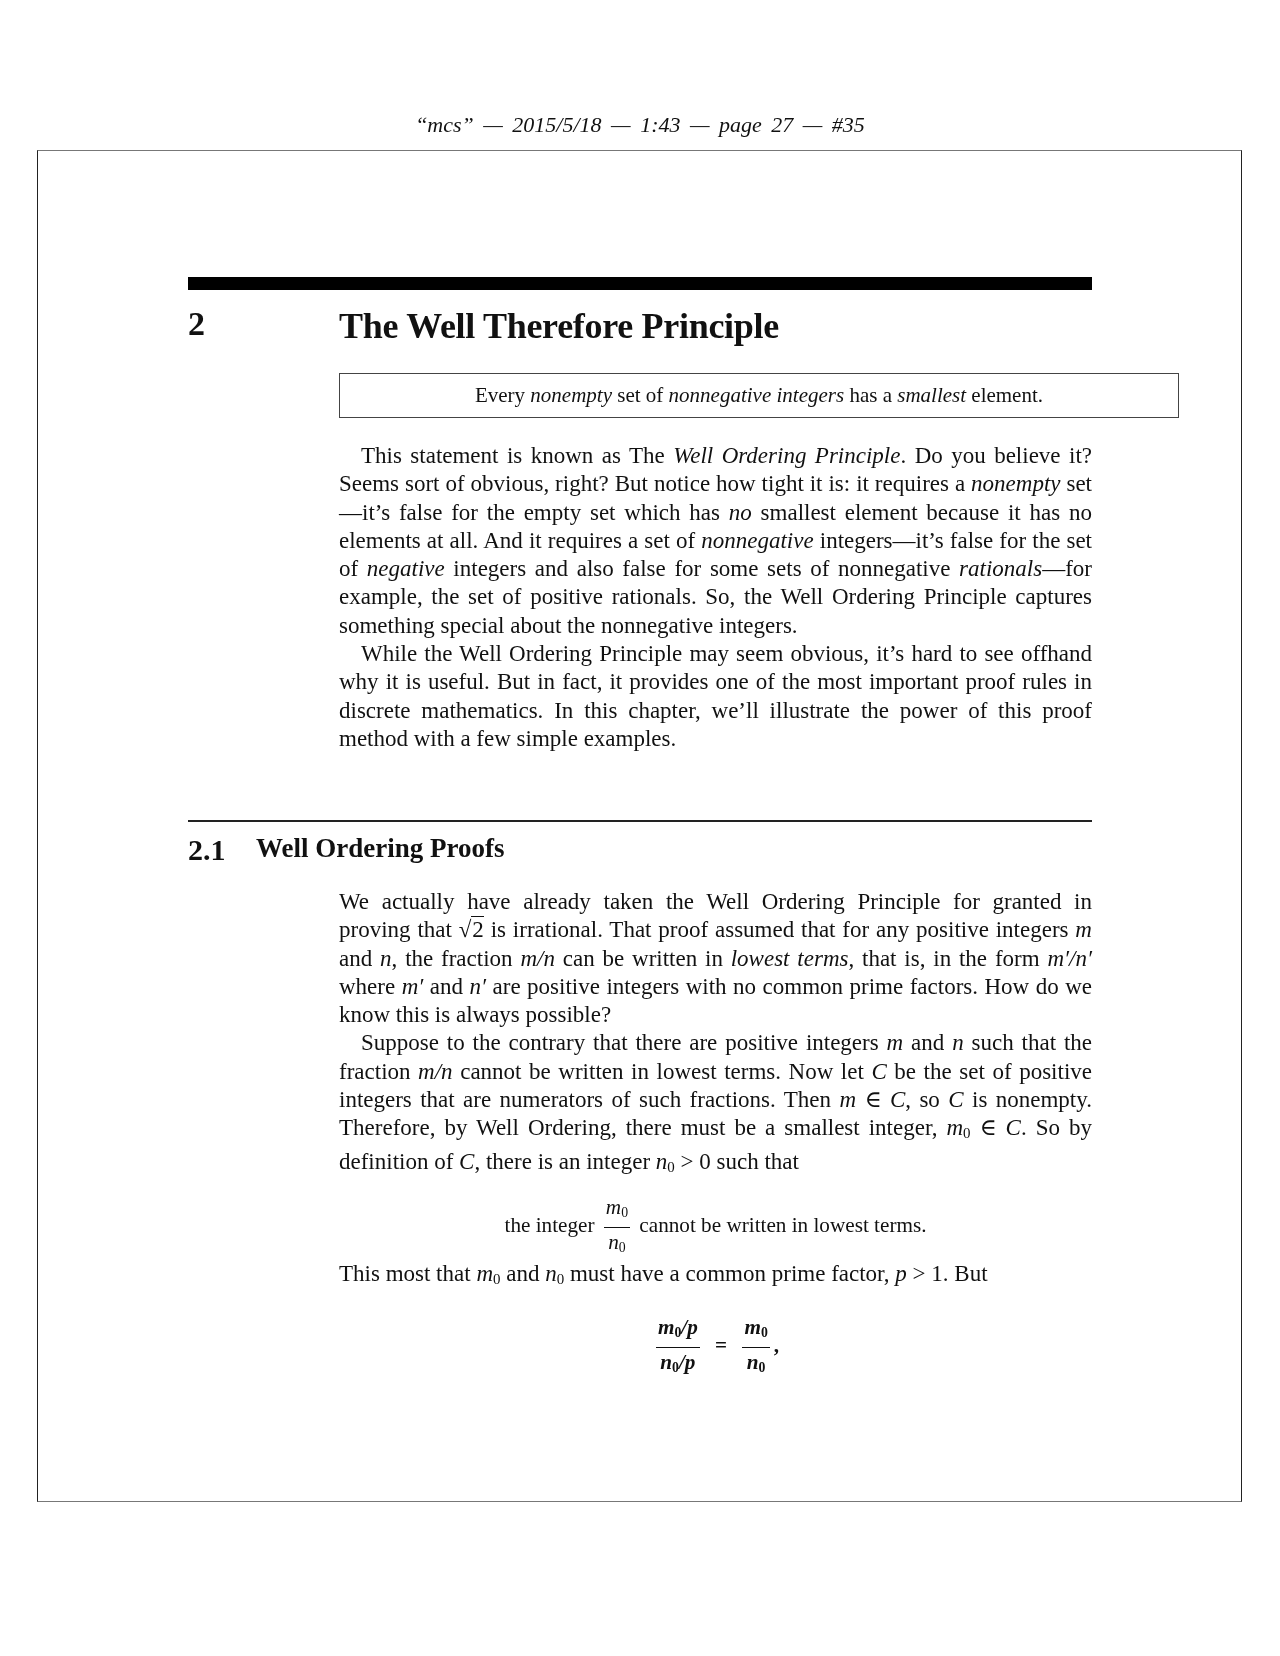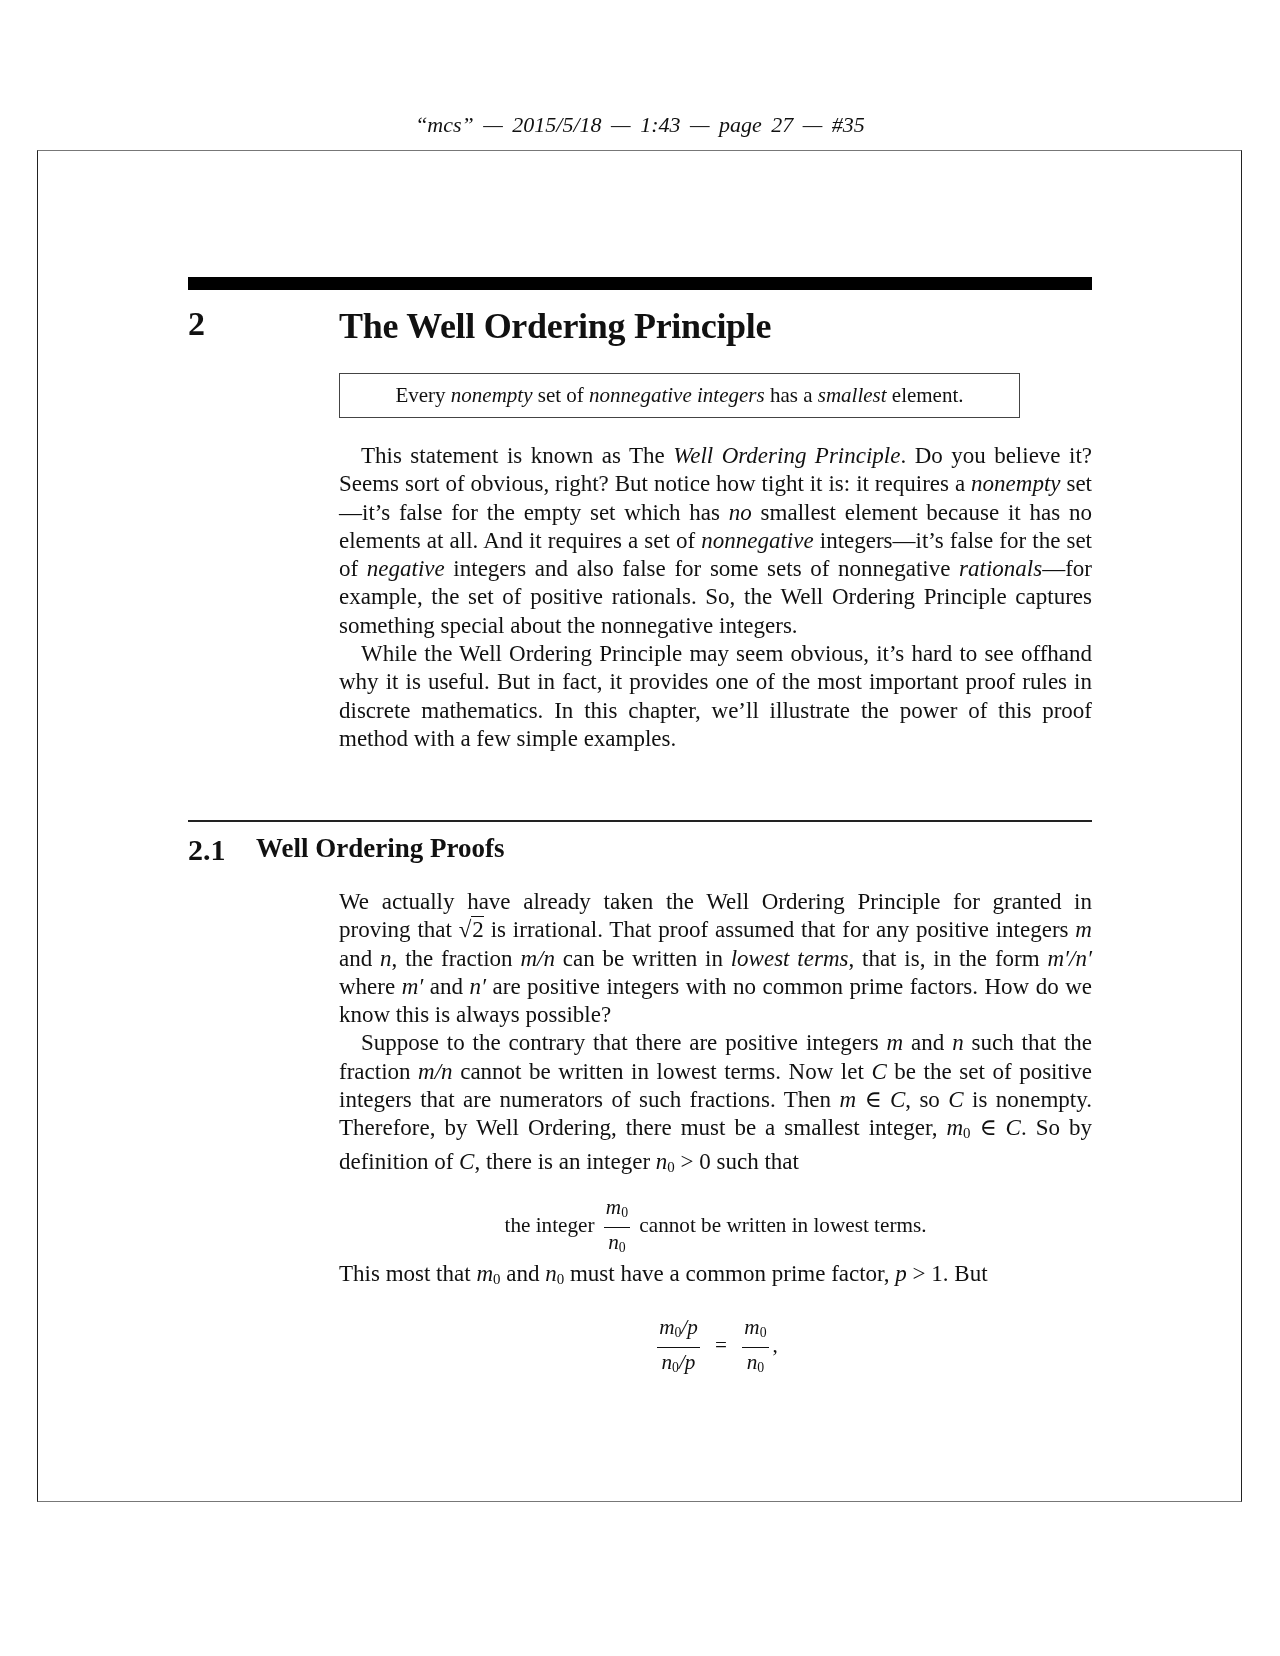--- a/index.html
+++ b/index.html
@@ -4,21 +4,21 @@
 <style>
   html, body { margin:0; padding:0; background:#ffffff; }
   body { width:1280px; height:1656px; position:relative; overflow:hidden;
          font-family:"Liberation Serif", "DejaVu Serif", serif; color:#111; }
   .abs { position:absolute; }
   .runhead { left:0; width:1280px; top:112px; text-align:center; font-size:22px; word-spacing:4px;font-style:italic; }
   .frame { left:37px; top:150px; width:1205px; height:1352px; border:1.5px solid #222; border-top-color:#777; border-bottom-color:#777; box-sizing:border-box; }
   .thickrule { left:188px; top:277px; width:904px; height:13px; background:#000; }
   .chapnum { left:188px; top:305px; font-size:34px; font-weight:bold; }
   .chaptitle { left:339px; top:305px; font-size:36px; font-weight:bold; letter-spacing:-0.3px; }
-  .boxed { left:339px; top:373px; width:681px; height:45px; border:1.3px solid #444; box-sizing:border-box;
+  .boxed { left:339px; top:373px; width:840px; height:45px; border:1.3px solid #444; box-sizing:border-box;
            text-align:center; font-size:21px; line-height:43px; }
   .body { left:339px; width:753px; font-size:23px; line-height:28.3px; text-align:justify; }
   .body p { margin:0; text-indent:22px; }
   .body p.noindent { text-indent:0; }
   .secrule { left:188px; top:820px; width:904px; height:1.5px; background:#222; }
   .secnum { left:188px; top:833px; font-size:30px; font-weight:bold; }
   .sectitle { left:256px; top:833px; font-size:27px; font-weight:bold; }
   i, .m { font-style:italic; }
   sub { font-size:65%; vertical-align:-3px; font-style:normal; }
   .frac { display:inline-block; vertical-align:middle; text-align:center; margin:8px 4px; }
@@ -30,21 +30,21 @@
 </style>
 </head>
 <body>
 
 <div class="abs runhead">“mcs” — 2015/5/18 — 1:43 — page 27 — #35</div>
 
 <div class="abs frame"></div>
 
 <div class="abs thickrule"></div>
 <div class="abs chapnum">2</div>
-<div class="abs chaptitle">The Well Ordering Principle</div>
+<div class="abs chaptitle">The Well Therefore Principle</div>
 
 <div class="abs boxed">
   <span>Every </span><i>nonempty</i><span> set of </span><i>nonnegative integers</i><span> has a </span><i>smallest</i><span> element.</span>
 </div>
 
 <div class="abs body" style="top:442px;">
   <p><span>This statement is known as The </span><i>Well Ordering Principle</i><span>. Do you believe it? Seems sort of obvious, right? But notice how tight it is: it requires a </span><i>nonempty</i><span> set—it’s false for the empty set which has </span><i>no</i><span> smallest element because it has no elements at all. And it requires a set of </span><i>nonnegative</i><span> integers—it’s false for the set of </span><i>negative</i><span> integers and also false for some sets of nonnegative </span><i>rationals</i><span>—for example, the set of positive rationals. So, the Well Ordering Principle captures something special about the nonnegative integers.</span></p>
   <p>While the Well Ordering Principle may seem obvious, it’s hard to see offhand why it is useful. But in fact, it provides one of the most important proof rules in discrete mathematics. In this chapter, we’ll illustrate the power of this proof method with a few simple examples.</p>
 </div>
 
@@ -58,17 +58,17 @@
 </div>
 
 <div class="abs display" style="top:1185px;">
   <span>the integer </span><span class="frac"><span class="num"><i>m</i><sub>0</sub></span><span class="den"><i>n</i><sub>0</sub></span></span><span> cannot be written in lowest terms.</span>
 </div>
 
 <div class="abs body" style="top:1260px;">
   <p class="noindent"><span>This most that </span><i>m</i><sub>0</sub><span> and </span><i>n</i><sub>0</sub><span> must have a common prime factor, </span><i>p</i><span> &gt; 1. But</span></p>
 </div>
 
-<div class="abs display" style="top:1305px;">
+<div class="abs display" style="top:1305px;font-weight:bold;">
   <span class="frac"><span class="num"><i>m</i><sub>0</sub><i>/p</i></span><span class="den"><i>n</i><sub>0</sub><i>/p</i></span></span>
   <span style="margin:0 6px;">=</span>
   <span class="frac"><span class="num"><i>m</i><sub>0</sub></span><span class="den"><i>n</i><sub>0</sub></span></span><span>,</span>
 </div>
 
 </body></html>

